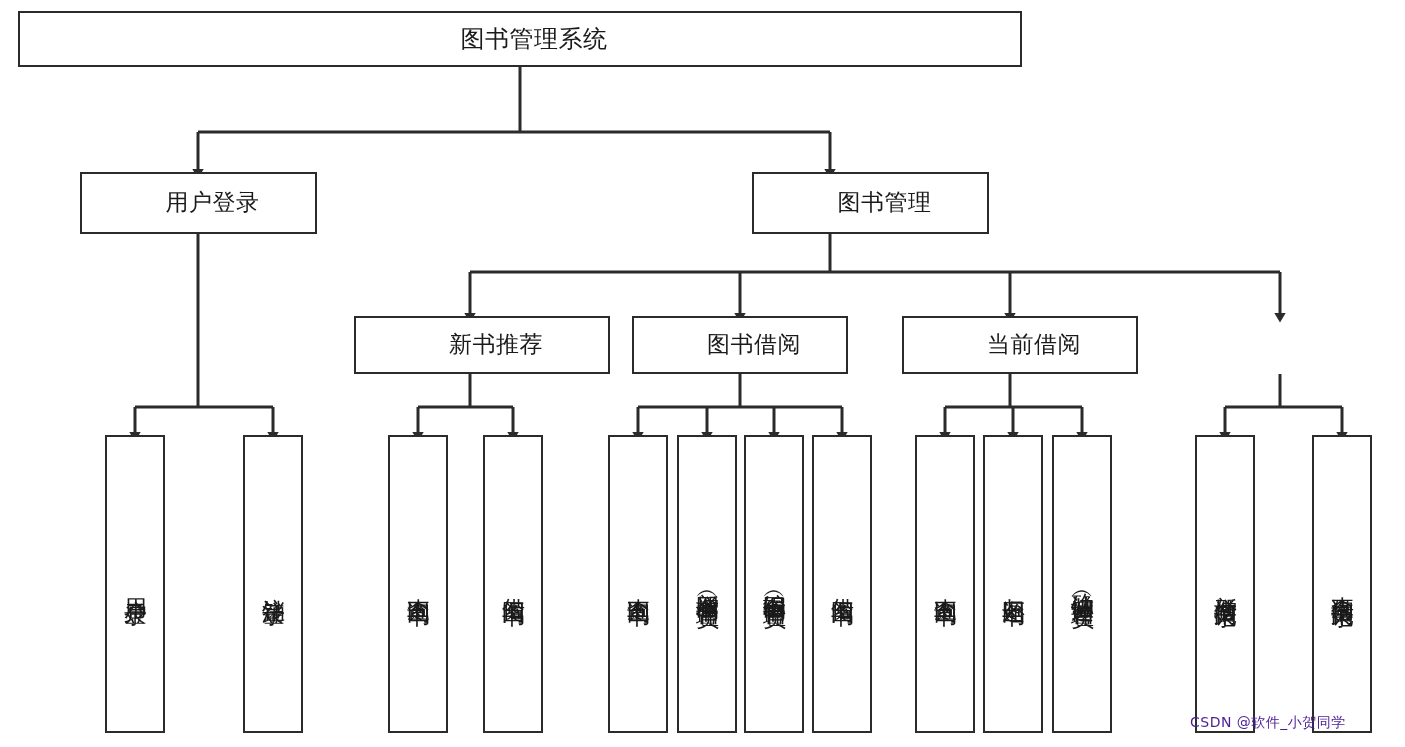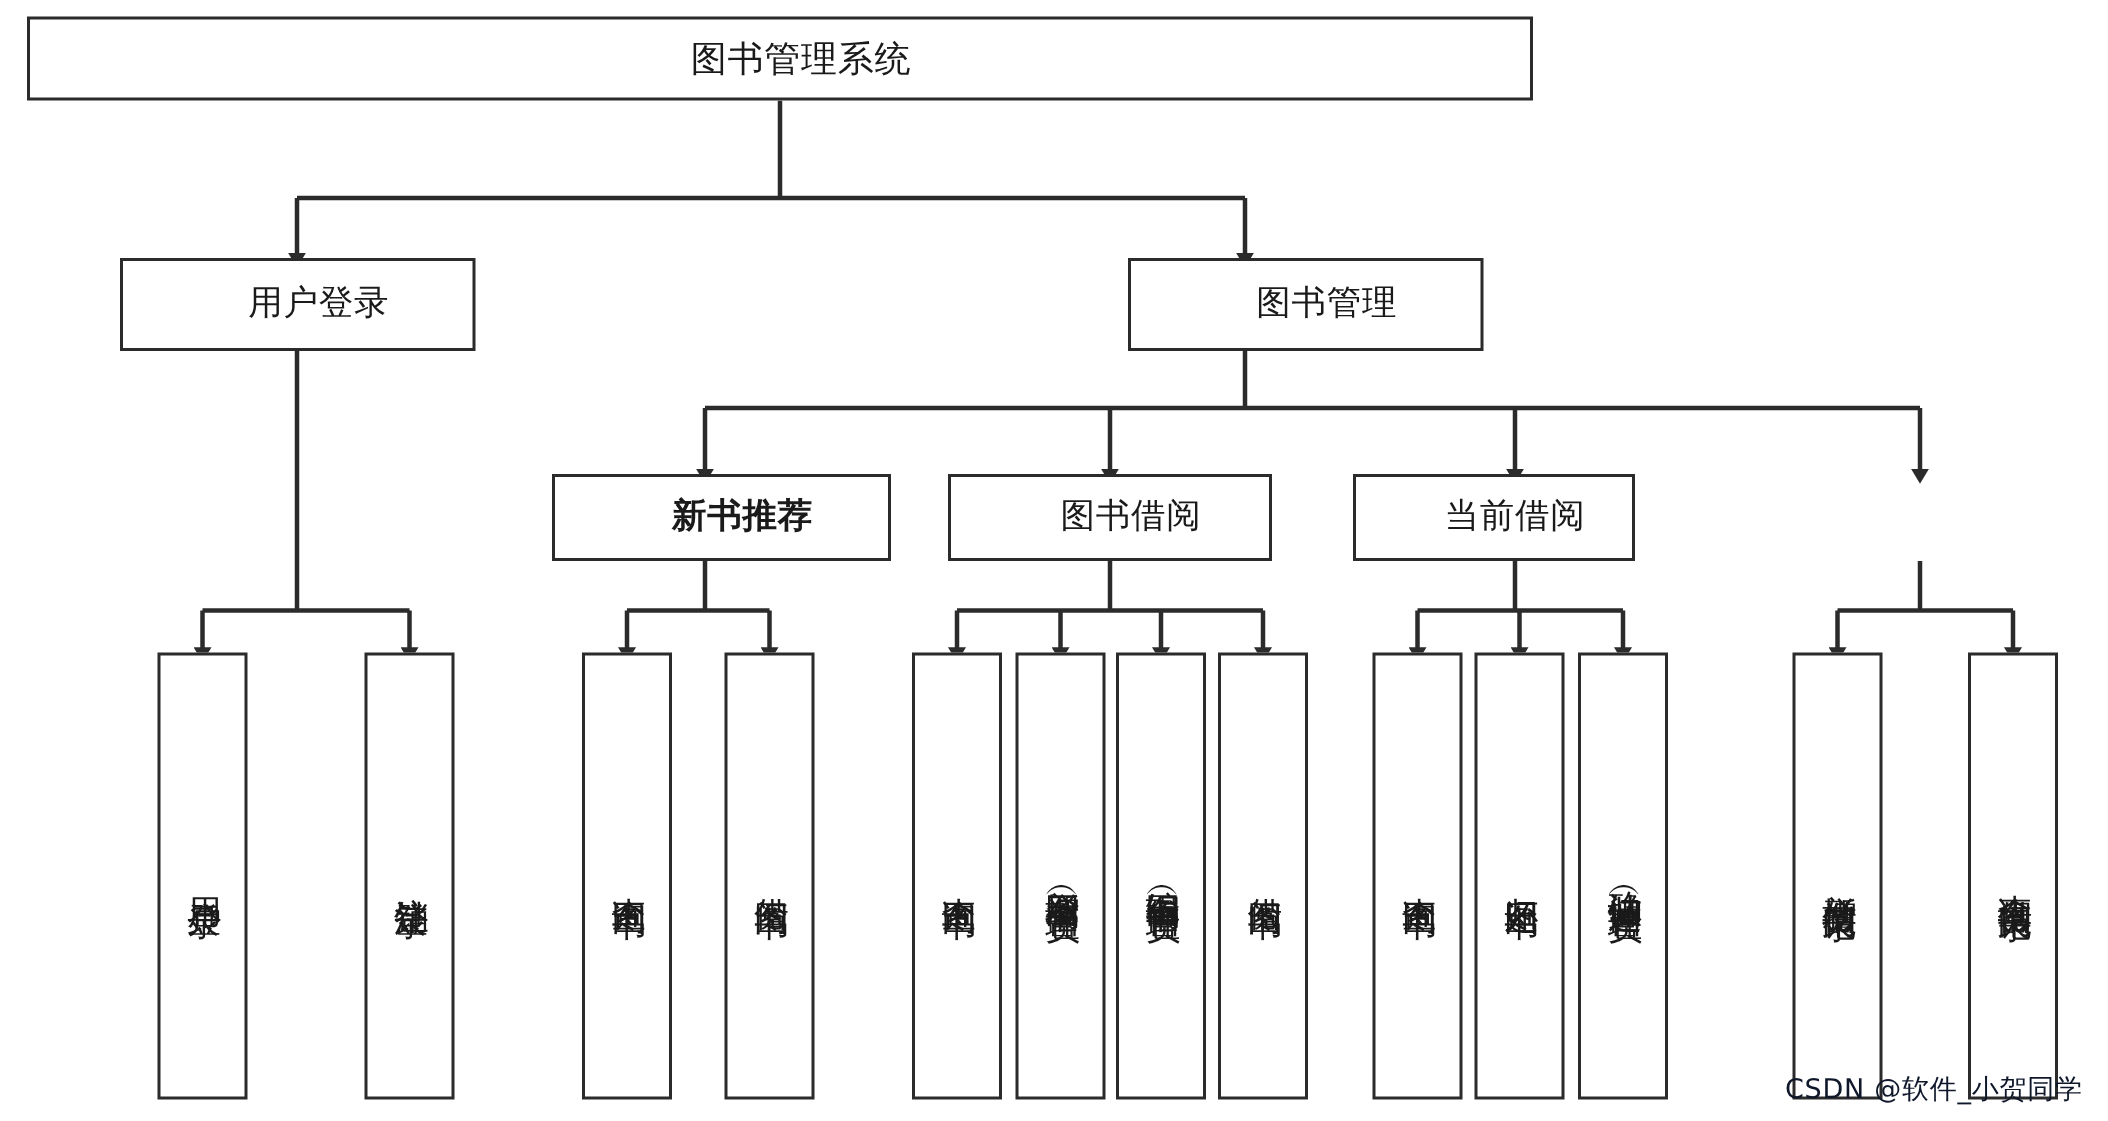--- a/index.html
+++ b/index.html
@@ -47,22 +47,22 @@
     font-size: 23px;
     letter-spacing: 2px;
     padding: 6px 0;
     white-space: nowrap;
   }
   .node.root {
     font-size: 24px;
   }
   .watermark {
     position: absolute;
-    font-size: 18px;
-    color: #0f172a;
+    font-size: 14px;
+    color: #4c1d95;
     white-space: nowrap;
     letter-spacing: 0.5px;
   }
 </style>
 </head>
 <body>
 
 <div id="canvas">
 
   <svg id="edges" viewBox="0 0 1405 747" xmlns="http://www.w3.org/2000/svg">
@@ -106,23 +106,23 @@
         <path d="M1225,407 L1225,433" marker-end="url(#arrow)"></path>
         <path d="M1342,407 L1342,433" marker-end="url(#arrow)"></path>
       </g>
   </svg>
 
   <div class="node root horiz" style="left: 18px; top: 11px; width: 1004px; height: 56px;">图书管理系统</div>
 
   <div class="node horiz" style="left: 80px; top: 172px; width: 237px; height: 62px;">用户登录</div>
   <div class="node horiz" style="left: 712px; top: 172px; width: 237px; height: 62px; margin-left: 40px;">图书管理</div>
 
-  <div class="node horiz" style="left: 368px; top: 316px; width: 226px; height: 58px; font-weight: bold;">新书推荐</div>
+  <div class="node horiz" style="left: 354px; top: 316px; width: 256px; height: 58px;">新书推荐</div>
   <div class="node horiz" style="left: 632px; top: 316px; width: 216px; height: 58px;">图书借阅</div>
-  <div class="node horiz" style="left: 902px; top: 316px; width: 188px; height: 58px;">当前借阅</div>
+  <div class="node horiz" style="left: 902px; top: 316px; width: 236px; height: 58px; font-family: Liberation Serif, serif;">当前借阅</div>
 
   <div class="node vert" style="left: 105px; top: 435px; width: 60px; height: 298px;">用户登录</div>
   <div class="node vert" style="left: 243px; top: 435px; width: 60px; height: 298px;">注销登录</div>
   <div class="node vert" style="left: 388px; top: 435px; width: 60px; height: 298px;">查询图书</div>
   <div class="node vert" style="left: 483px; top: 435px; width: 60px; height: 298px;">借阅图书</div>
   <div class="node vert" style="left: 608px; top: 435px; width: 60px; height: 298px;">查询图书</div>
   <div class="node vert" style="left: 677px; top: 435px; width: 60px; height: 298px;">新增图书（管理员）</div>
   <div class="node vert" style="left: 744px; top: 435px; width: 60px; height: 298px;">编辑图书（管理员）</div>
   <div class="node vert" style="left: 812px; top: 435px; width: 60px; height: 298px;">借阅图书</div>
   <div class="node vert" style="left: 915px; top: 435px; width: 60px; height: 298px;">查询图书</div>

